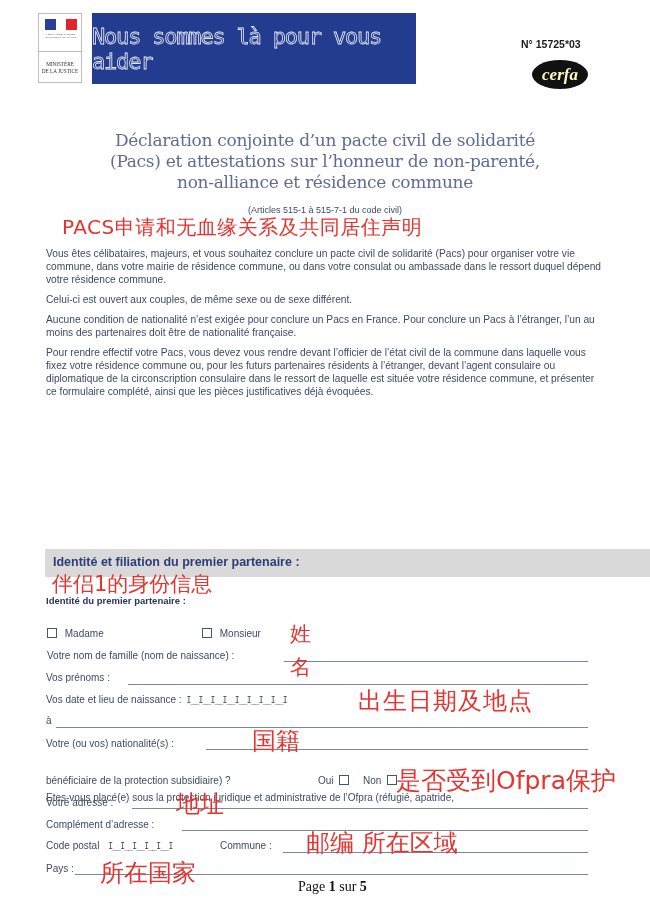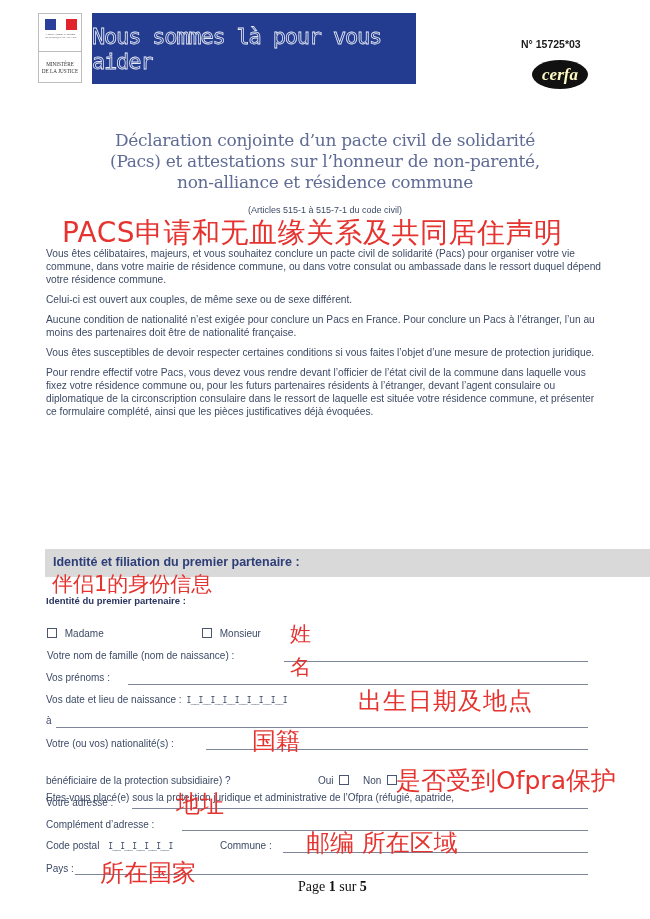--- a/index.html
+++ b/index.html
@@ -22,21 +22,21 @@
     -webkit-text-stroke: 0.8px #e6e9f5; }
 
   .cerfa-num { left: 521px; top: 38px; font-size: 10.5px; font-weight: bold; color: #1b1b1b; }
   .cerfa-logo { left: 532px; top: 60px; width: 56px; height: 29px; border-radius: 50%; background: #111; color: #fef9c3;
     font-family: "Liberation Serif", serif; font-style: italic; font-weight: bold; font-size: 17px; display: flex; align-items: center; justify-content: center; }
 
   
   .title { left: 40px; top: 130px; width: 570px; text-align: center; font-family: "DejaVu Serif", serif; font-size: 17px; line-height: 21px; color: #606c96; letter-spacing: -0.3px; }
   .articles { left: 40px; top: 205px; width: 570px; text-align: center; font-size: 9px; color: #3d4a66; }
   .annot { color: #e5332f; font-family: "DejaVu Sans", sans-serif; white-space: nowrap; }
-  .annot-title { left: 62px; top: 214px; font-size: 28px; letter-spacing: 0.5px; }
+  .annot-title { left: 62px; top: 214px; font-size: 20px; letter-spacing: 0.5px; }
 
   
   .intro { left: 46px; top: 247px; width: 560px; font-size: 10.2px; line-height: 13px; color: #3d4a66; }
   .intro p { margin-bottom: 7px; }
   .intro p.bold { font-weight: bold; color: #2a3560; }
 
   
   .section-bar { left: 45px; top: 549px; width: 620px; height: 28px; background: #d9d9d9; }
   .section-title { position: absolute; left: 8px; top: 6px; font-size: 12.5px; font-weight: bold; color: #2d3d78; }
   .annot-s1 { left: 52px; top: 570px; font-size: 21px; }
@@ -76,21 +76,20 @@
   <div>(Pacs) et attestations sur l’honneur de non-parenté,</div>
   <div>non-alliance et résidence commune</div>
 </div>
 <div class="abs articles">(Articles 515-1 à 515-7-1 du code civil)</div>
 <div class="abs annot annot-title">PACS申请和无血缘关系及共同居住声明</div>
 
 <div class="abs intro">
   <p>Vous êtes célibataires, majeurs, et vous souhaitez conclure un pacte civil de solidarité (Pacs) pour organiser votre vie commune, dans votre mairie de résidence commune, ou dans votre consulat ou ambassade dans le ressort duquel dépend votre résidence commune.</p>
   <p>Celui-ci est ouvert aux couples, de même sexe ou de sexe différent.</p>
   <p>Aucune condition de nationalité n’est exigée pour conclure un Pacs en France. Pour conclure un Pacs à l’étranger, l’un au moins des partenaires doit être de nationalité française.</p>
-  <p>Vous êtes susceptibles de devoir respecter certaines conditions si vous faites l’objet d’une mesure de protection juridique.</p>
   <p>Pour rendre effectif votre Pacs, vous devez vous rendre devant l’officier de l’état civil de la commune dans laquelle vous fixez votre résidence commune ou, pour les futurs partenaires résidents à l’étranger, devant l’agent consulaire ou diplomatique de la circonscription consulaire dans le ressort de laquelle est située votre résidence commune, et présenter ce formulaire complété, ainsi que les pièces justificatives déjà évoquées.</p>
 </div>
 
 <div class="abs section-bar">
   <span class="section-title">Identité et filiation du premier partenaire :</span>
 </div>
 <div class="abs annot annot-s1">伴侣1的身份信息</div>
 
 <div class="abs sub-title">Identité du premier partenaire :</div>
 

